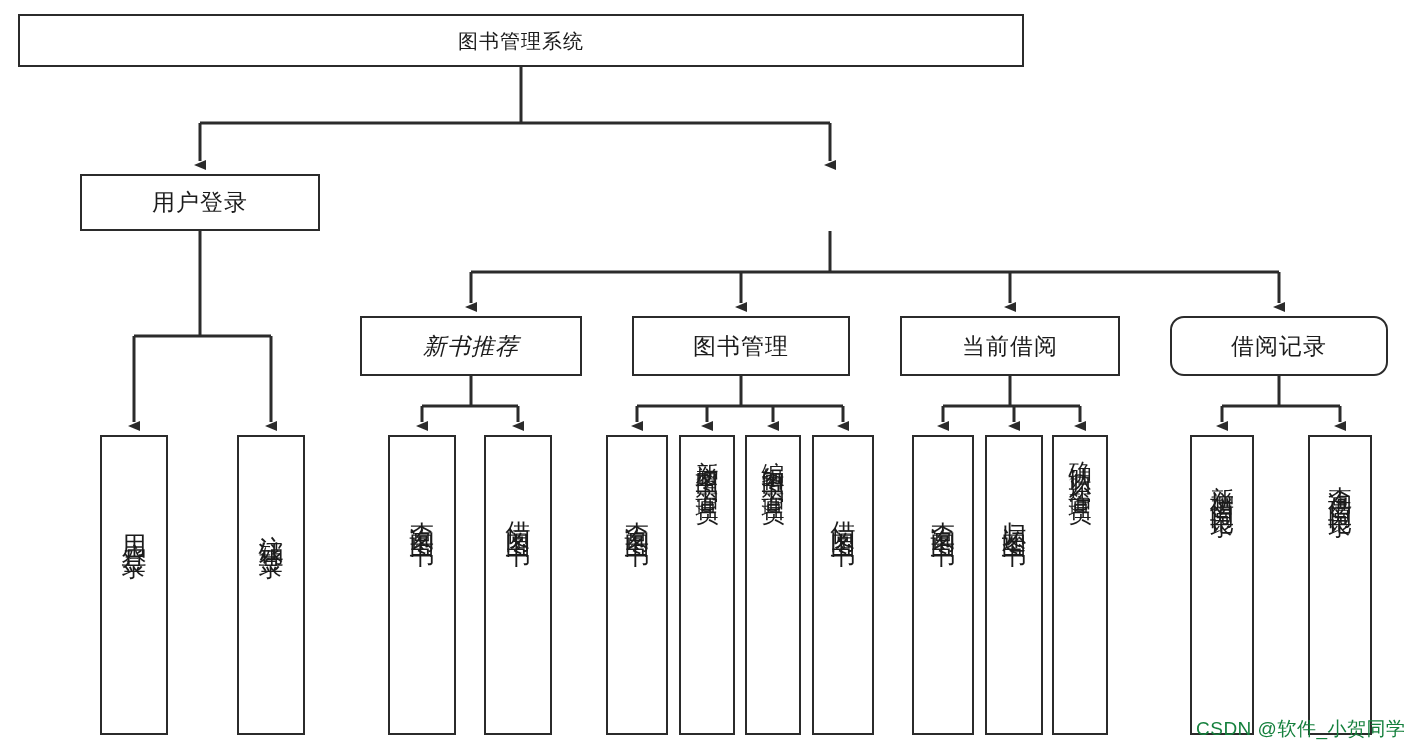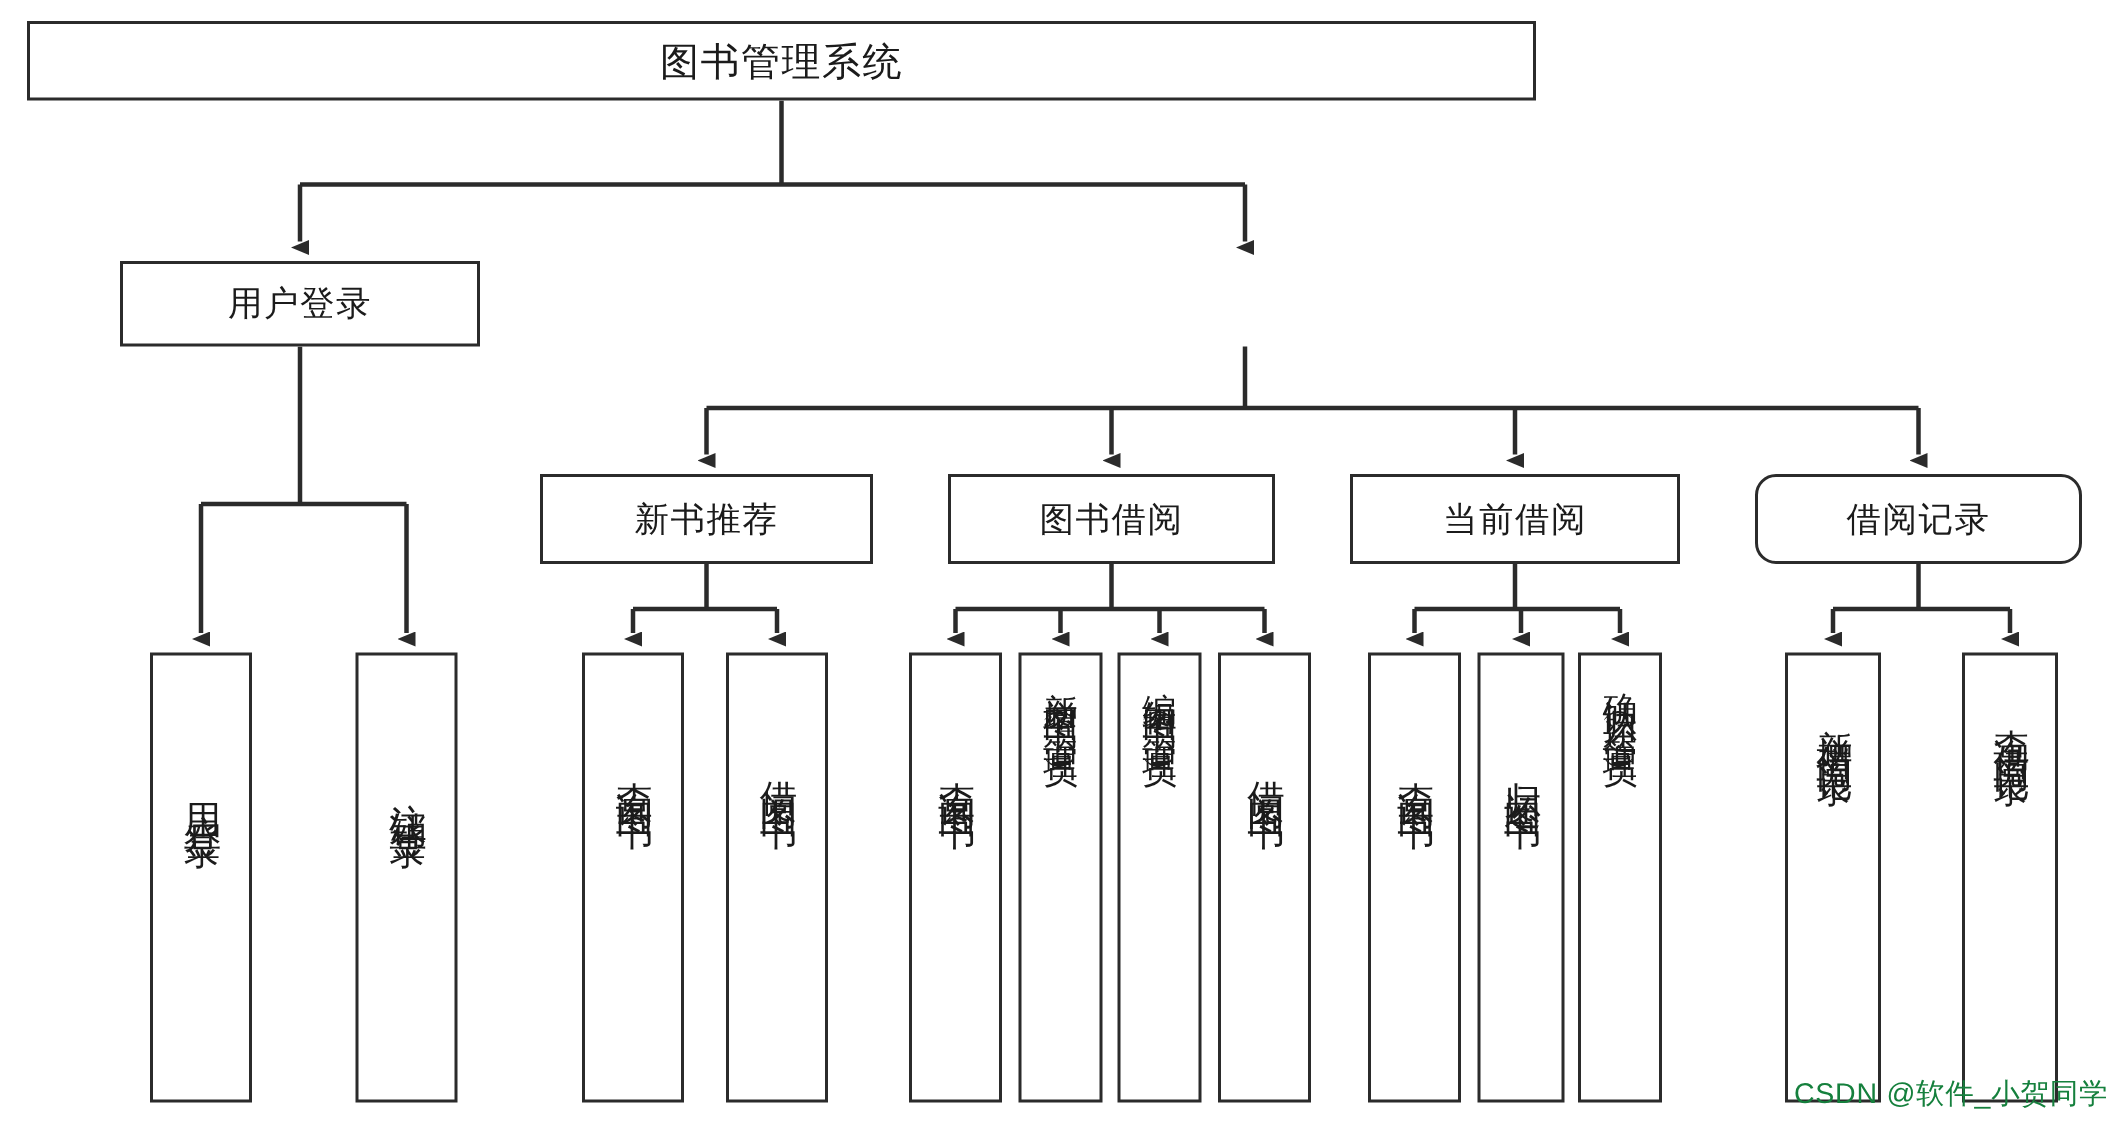--- a/index.html
+++ b/index.html
@@ -41,21 +41,21 @@
     line-height: 1.0;
     text-align: center;
     white-space: nowrap;
   }
   
   .node-box.horiz .node-label {
     font-size: 23px;
     letter-spacing: 1px;
   }
   .node-box.root .node-label {
-    font-size: 26px;
+    font-size: 20px;
   }
   
   .node-box.vert {
     align-items: flex-start;
     justify-content: center;
     padding-top: 0;
   }
   .node-box.vert .node-label {
     writing-mode: vertical-rl;
     text-orientation: upright;
@@ -131,25 +131,25 @@
   </svg>
 
   <div class="node-box horiz root" style="left:18px; top:14px; width:1006px; height:53px;">
     <span class="node-label">图书管理系统</span>
   </div>
 
   <div class="node-box horiz" style="left:80px; top:174px; width:240px; height:57px;">
     <span class="node-label">用户登录</span>
   </div>
 
-  <div class="node-box horiz" style="left:360px; top:316px; width:222px; height:60px;">
+  <div class="node-box horiz" style="left:360px; top:316px; width:222px; height:60px;font-style:italic;">
     <span class="node-label">新书推荐</span>
   </div>
   <div class="node-box horiz" style="left:632px; top:316px; width:218px; height:60px;">
-    <span class="node-label">图书借阅</span>
+    <span class="node-label">图书管理</span>
   </div>
   <div class="node-box horiz" style="left:900px; top:316px; width:220px; height:60px;">
     <span class="node-label">当前借阅</span>
   </div>
   <div class="node-box horiz" style="left:1170px; top:316px; width:218px; height:60px;border-radius:14px;">
     <span class="node-label">借阅记录</span>
   </div>
 
   <div class="node-box vert" style="left:100px; top:435px; width:68px; height:300px; padding-top:78px;">
     <span class="node-label">用户登录</span>

